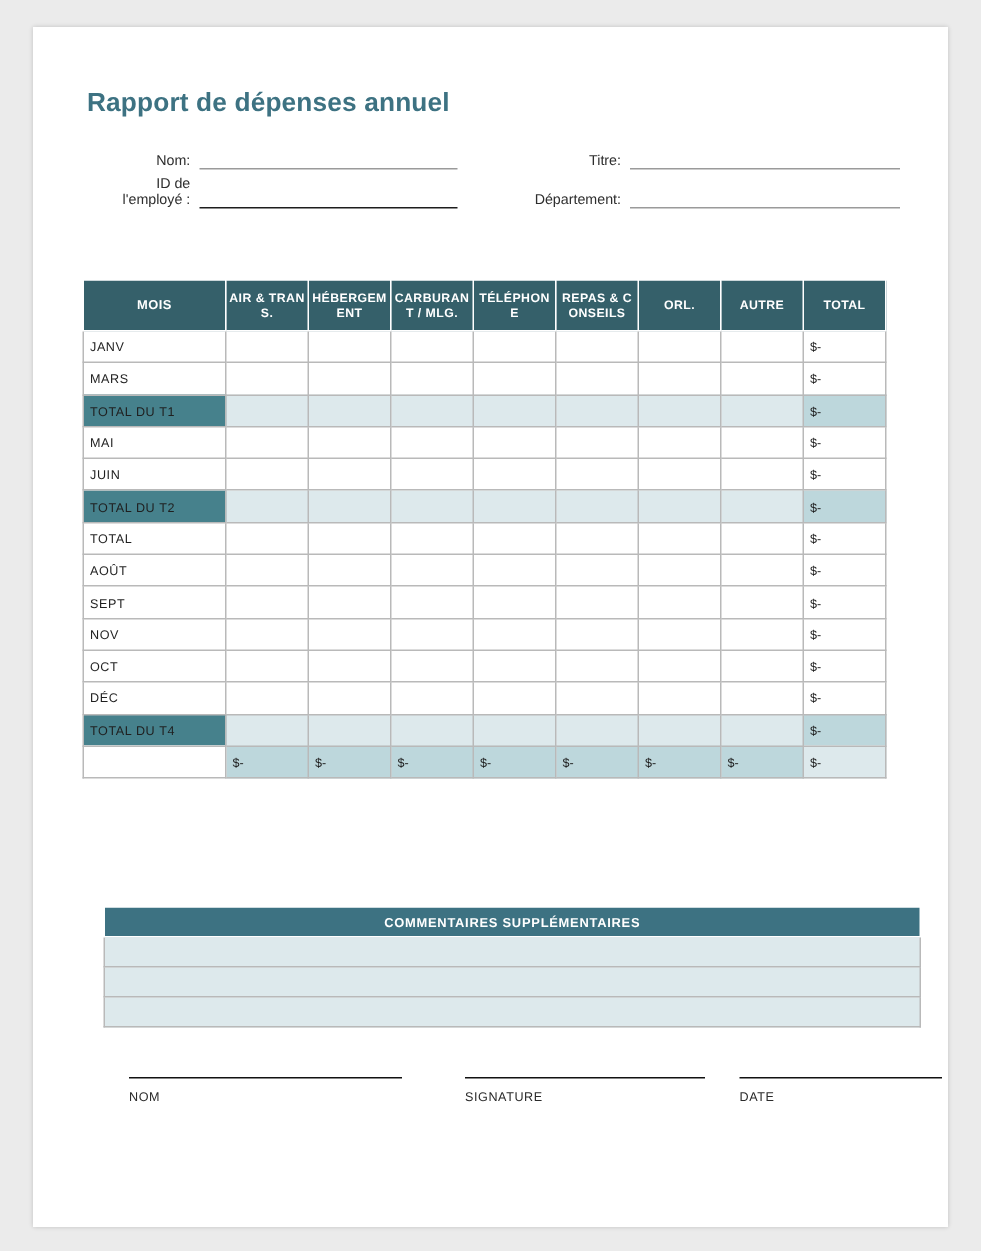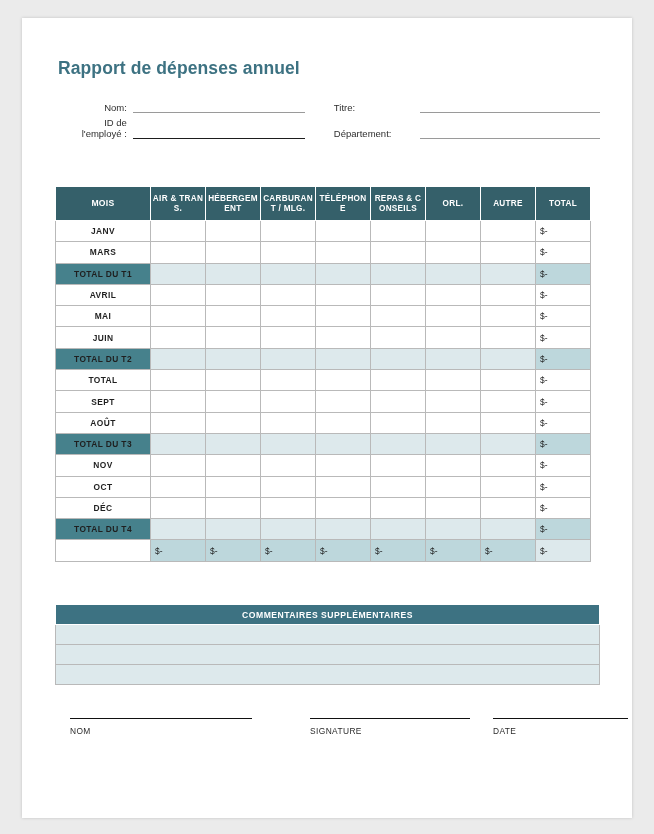--- a/index.html
+++ b/index.html
@@ -53,20 +53,21 @@
   .fl-label.two-line { line-height: 11px; }
   .fl-line {
     flex: 0 0 auto;
     width: 172px;
     border-bottom: 1px solid #9a9a9a;
     height: 12px;
   }
   .fl-line.dark { border-bottom: 1.5px solid #1d1d1d; }
   .fl-label-r {
     width: 122px;
+    text-align: right;
     font-size: 9.5px;
     color: #2e2e2e;
     padding-right: 6px;
     line-height: 11px;
   }
   .fl-line-r {
     flex: 0 0 auto;
     width: 180px;
     border-bottom: 1px solid #9a9a9a;
     height: 12px;
@@ -104,23 +105,23 @@
     border: 1px solid #b9b9b9;
     height: 21.3px;
     padding: 0 4px;
     font-size: 8.4px;
     color: #1f1f1f;
     background: #ffffff;
   }
   td.month-label {
     background: #5fa3ae;
     color: #ffffff;
-    font-weight: bold;
+    font-weight: normal;
     font-size: 8.5px;
-    text-align: center;
+    text-align: left;
     letter-spacing: 0.4px;
     border: 1px solid #ffffff;
   }
   tr.qtr td.month-label {
     background: #46818c;
   }
   tr.qtr td.data { background: #dde9ec; }
   td.total-cell { background: #dde9ec; }
   tr.qtr td.total-cell { background: #bdd7dc; }
 
@@ -128,21 +129,21 @@
   tr.grand td.total-cell { background: #bdd7dc; }
   tr.grand td.total-cell { background: #dde9ec; }
   tr.grand td.month-label {
     background: #ffffff;
     border: 1px solid #b9b9b9;
   }
 
   
   table.comments {
     position: absolute;
-    left: 33px; top: 586px;
+    left: 47px; top: 586px;
     border-collapse: collapse;
     width: 545px;
     table-layout: fixed;
   }
   table.comments th {
     background: #3d7282;
     color: #ffffff;
     font-size: 8.6px;
     font-weight: bold;
     letter-spacing: 0.5px;
@@ -167,21 +168,21 @@
   .sig-line {
     border-top: 1.6px solid #111111;
     height: 0;
   }
   .sig-label {
     font-size: 8.4px;
     color: #2b2b2b;
     letter-spacing: 0.4px;
     padding-top: 7px;
   }
-  .sb-1 { left: 15px;  width: 182px; }
+  .sb-1 { left: 31px;  width: 182px; }
   .sb-2 { left: 255px; width: 160px; }
   .sb-3 { left: 438px; width: 135px; }
 </style>
 </head>
 <body>
 
 <div class="page">
 
   <div class="doc-title">Rapport de dépenses annuel</div>
 
@@ -261,31 +262,20 @@
           <td class="data"></td>
           <td class="data"></td>
           <td class="data"></td>
           <td class="data"></td>
           <td class="data"></td>
           <td class="data"></td>
           <td class="data"></td>
           <td class="total-cell">$-</td>
         </tr>
         <tr>
-          <td class="month-label">AVRIL</td>
-          <td class="data"></td>
-          <td class="data"></td>
-          <td class="data"></td>
-          <td class="data"></td>
-          <td class="data"></td>
-          <td class="data"></td>
-          <td class="data"></td>
-          <td class="total-cell">$-</td>
-        </tr>
-        <tr>
           <td class="month-label">MAI</td>
           <td class="data"></td>
           <td class="data"></td>
           <td class="data"></td>
           <td class="data"></td>
           <td class="data"></td>
           <td class="data"></td>
           <td class="data"></td>
           <td class="total-cell">$-</td>
         </tr>
@@ -316,43 +306,32 @@
           <td class="data"></td>
           <td class="data"></td>
           <td class="data"></td>
           <td class="data"></td>
           <td class="data"></td>
           <td class="data"></td>
           <td class="data"></td>
           <td class="total-cell">$-</td>
         </tr>
         <tr>
+          <td class="month-label">AOÛT</td>
+          <td class="data"></td>
+          <td class="data"></td>
+          <td class="data"></td>
+          <td class="data"></td>
+          <td class="data"></td>
+          <td class="data"></td>
+          <td class="data"></td>
+          <td class="total-cell">$-</td>
+        </tr>
+        <tr>
           <td class="month-label">SEPT</td>
-          <td class="data"></td>
-          <td class="data"></td>
-          <td class="data"></td>
-          <td class="data"></td>
-          <td class="data"></td>
-          <td class="data"></td>
-          <td class="data"></td>
-          <td class="total-cell">$-</td>
-        </tr>
-        <tr>
-          <td class="month-label">AOÛT</td>
-          <td class="data"></td>
-          <td class="data"></td>
-          <td class="data"></td>
-          <td class="data"></td>
-          <td class="data"></td>
-          <td class="data"></td>
-          <td class="data"></td>
-          <td class="total-cell">$-</td>
-        </tr>
-        <tr class="qtr">
-          <td class="month-label">TOTAL DU T3</td>
           <td class="data"></td>
           <td class="data"></td>
           <td class="data"></td>
           <td class="data"></td>
           <td class="data"></td>
           <td class="data"></td>
           <td class="data"></td>
           <td class="total-cell">$-</td>
         </tr>
         <tr>

